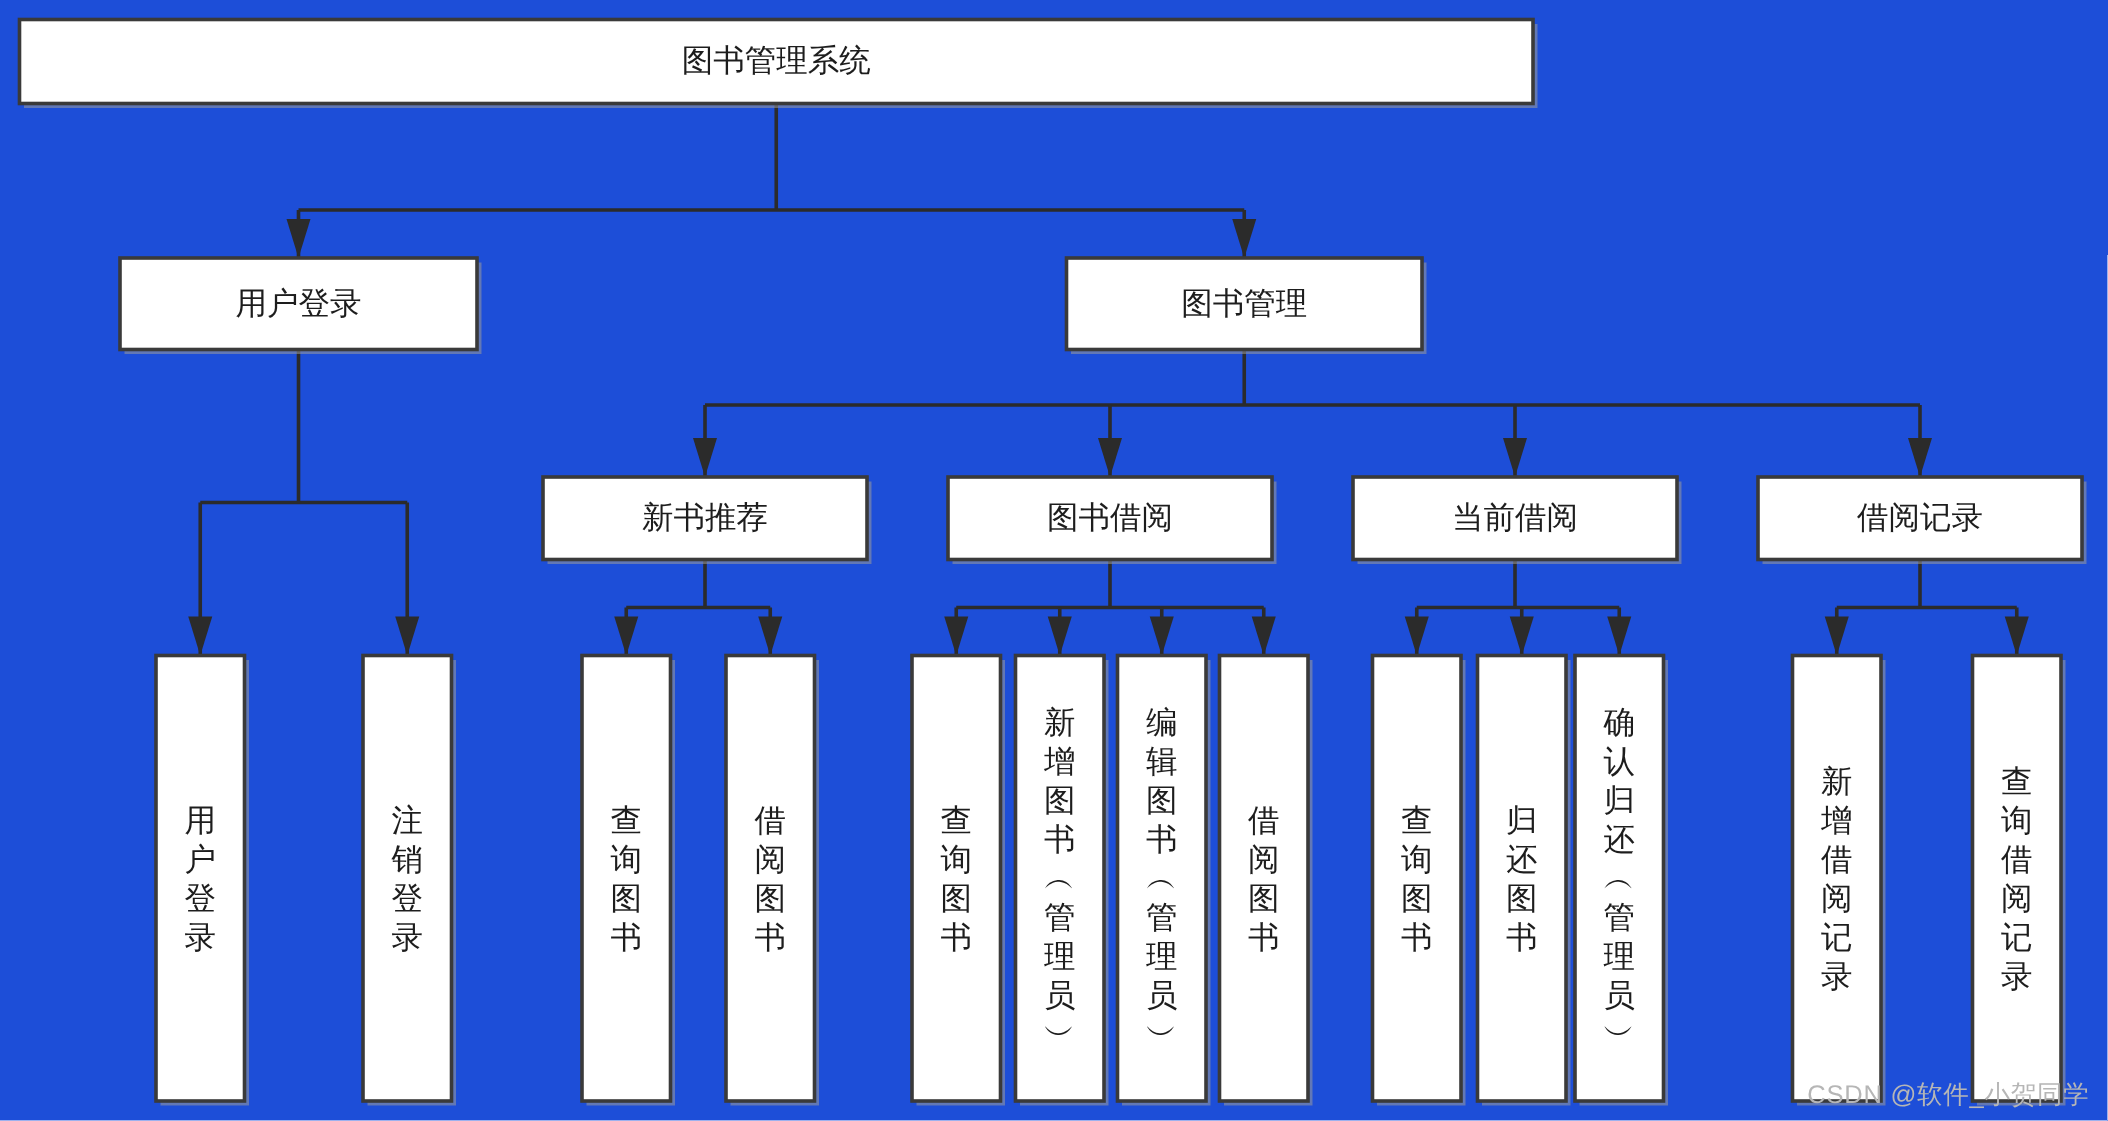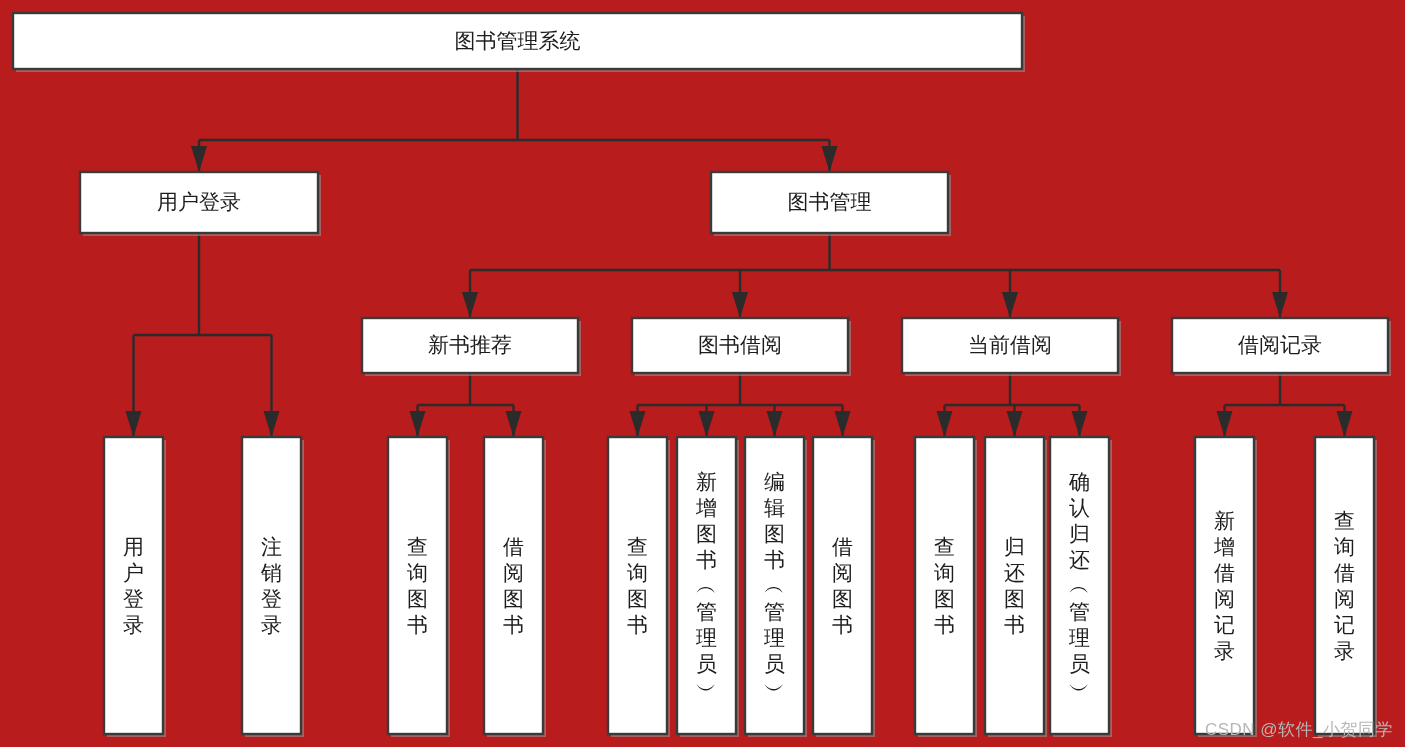--- a/index.html
+++ b/index.html
@@ -7,21 +7,21 @@
     padding: 0;
     background: #ffffff;
   }
   body {
     font-family: "Liberation Sans", "DejaVu Sans", sans-serif;
   }
   #diagram-root {
     position: relative;
     width: 1405px;
     height: 747px;
-    background: #b91c1c;
+    background: #1d4ed8;
     overflow: hidden;
   }
   svg.diagram-canvas {
     position: absolute;
     left: 0;
     top: 0;
     width: 1405px;
     height: 747px;
     display: block;
   }

